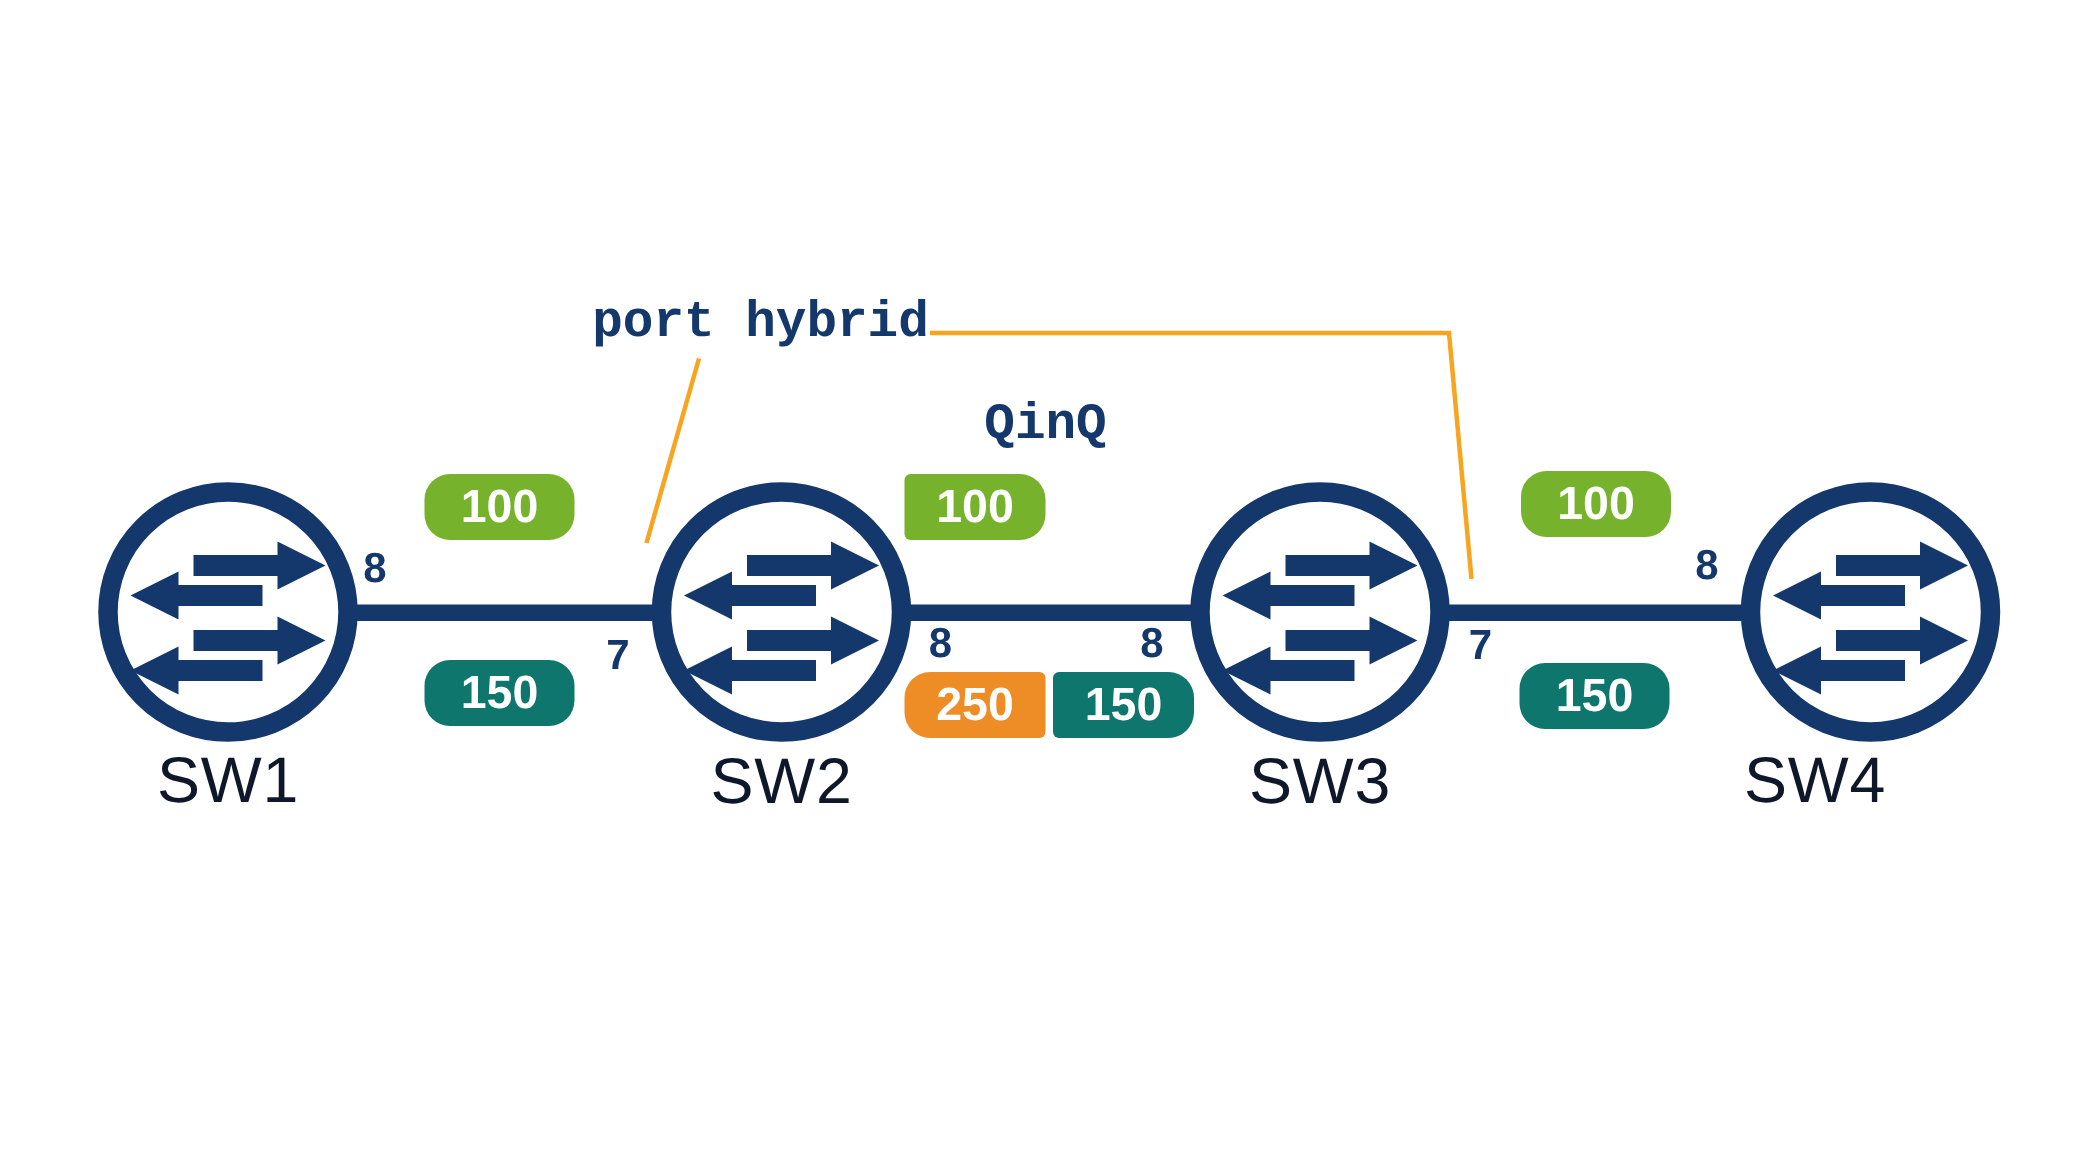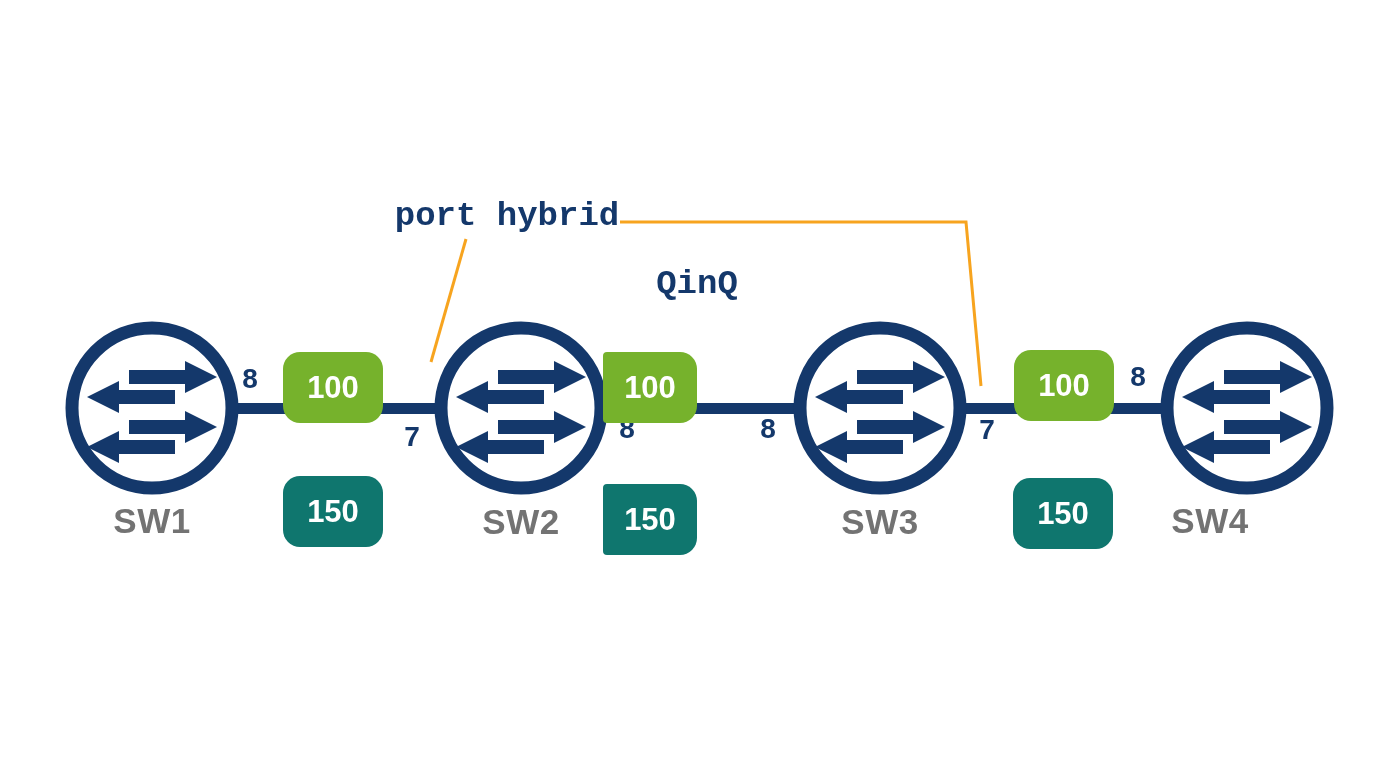--- a/index.html
+++ b/index.html
@@ -17,45 +17,44 @@
   .link-line {
     position: absolute;
     top: 403px;
     left: 152px;
     width: 1095px;
     height: 11px;
     background: #14386B;
   }
 
   .switch-label {
-    font-weight: bold;
-    font-size: 35px;
-    color: #737373;
+    font-weight: normal;
+    font-size: 43px;
+    color: #0f172a;
     letter-spacing: 0.5px;
     white-space: nowrap;
   }
 
   .port-label {
     font-weight: bold;
     font-size: 28px;
     color: #14386B;
     white-space: nowrap;
   }
 
   .badge {
-    height: 71px;
+    height: 44px;
     border-radius: 17px;
     color: #ffffff;
     font-weight: bold;
     font-size: 31px;
     display: flex;
     align-items: center;
     justify-content: center;
     box-sizing: border-box;
-    margin-top: 36px;
   }
   .badge.single { width: 100px; }
   .badge-green  { background: #76B22C; }
   .badge-teal   { background: #0f766e; }
   .badge-red    { background: #E14745; }
   .badge-orange { background: #EE8D26; }
 
   .badge-pair { display: flex; gap: 5px; }
   .badge-pair .badge { width: 94px; }
   .badge-pair .badge.pair-left  { border-radius: 17px 4px 4px 17px; }
@@ -131,20 +130,21 @@
   <div class="abs center port-label" style="left:987px; top:430px;">7</div>
   <div class="abs center port-label" style="left:1138px; top:377px;">8</div>
 
   <div class="abs badge single badge-green" style="left:283px; top:316px;">100</div>
   <div class="abs badge single badge-teal" style="left:283px; top:440px;">150</div>
 
   <div class="abs badge-pair" style="left:603px; top:316px;">
     <div class="badge pair-right badge-green">100</div>
   </div>
   <div class="abs badge-pair" style="left:603px; top:448px;">
+    <div class="badge pair-left badge-orange">250</div>
     <div class="badge pair-right badge-teal">150</div>
   </div>
 
   <div class="abs badge single badge-green" style="left:1014px; top:314px;">100</div>
   <div class="abs badge single badge-teal" style="left:1013px; top:442px;">150</div>
 
   <div class="abs center annotation-label" style="left:507px; top:216px;">port hybrid</div>
   <div class="abs center annotation-label" style="left:697px; top:284px;text-align:right;">QinQ</div>
 
   <svg class="overlay" width="1385" height="779" viewBox="0 0 1385 779">

